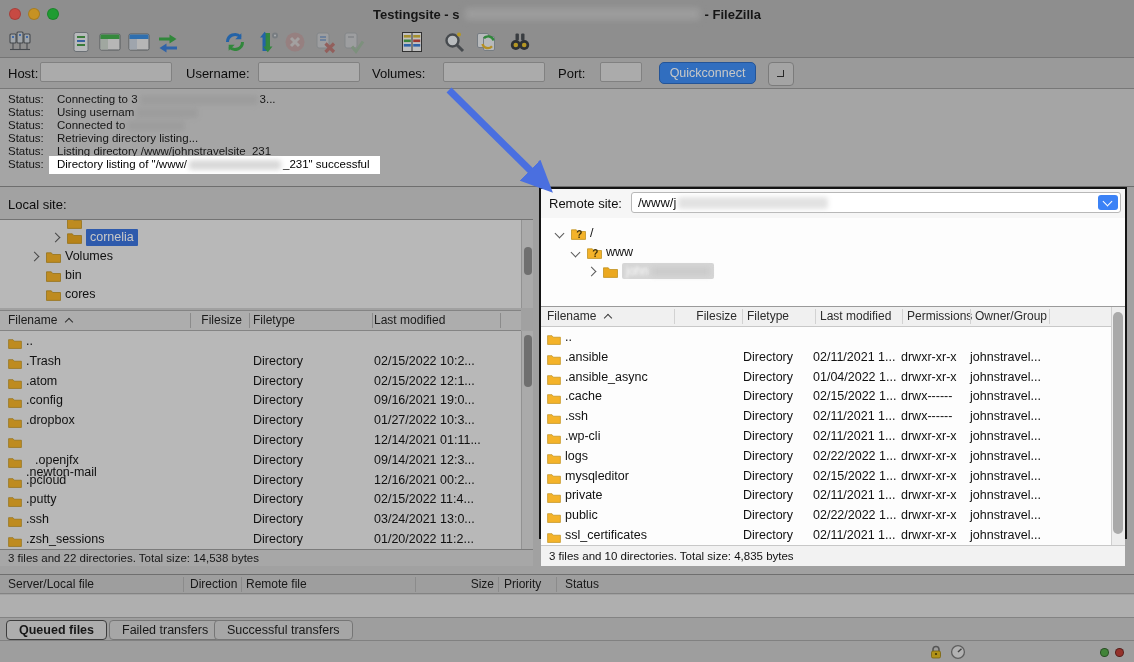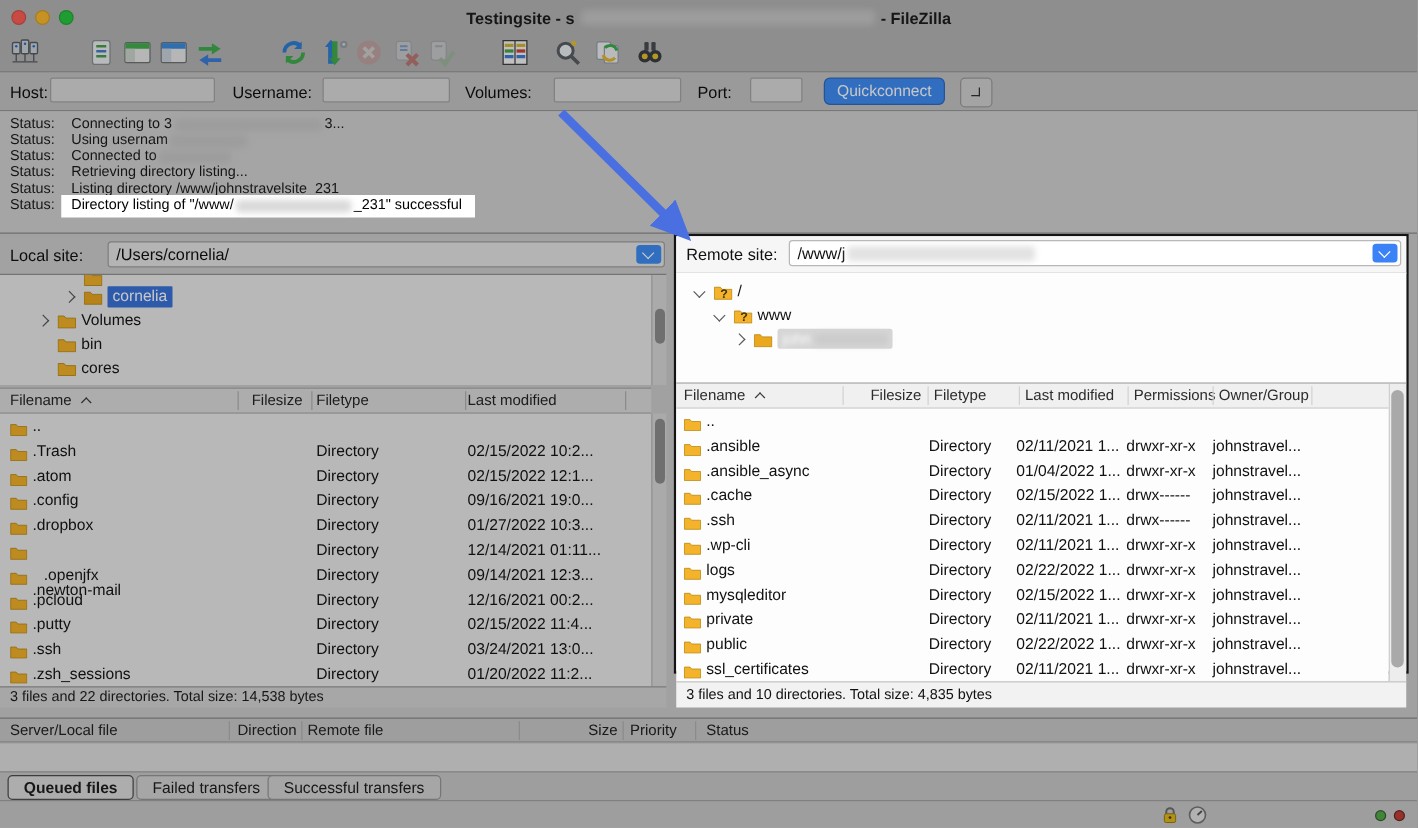--- a/index.html
+++ b/index.html
@@ -287,26 +287,20 @@
         <span class="st-msg"><span>Listing directory /www/johnstravelsite_231</span></span>
       </div>
       <div class="st-line" style="top: 69px;">
         <span class="st-label">Status:</span>
         <span class="st-msg hl"><span>Directory listing of "/www/</span><span class="blurblock" style="width: 92px;"></span><span>_231" successful</span></span>
       </div>
     </div>
 
   <div class="sitebar-local">
     <span class="lbl">Local site:</span>
-    <span class="combo-local">
-      <span class="ctext">/Users/cornelia/</span>
-      <span class="dropbtn">
-          <span class="chev" style="border-color:#fff"></span>
-        </span>
-    </span>
   </div>
   <div class="tree-local" id="local-tree">
       <div class="trow" style="top: -7px;">
         <span class="tfold" style="left: 67px;"><svg width="15" height="12" viewBox="0 0 15 12">
     <path d="M.5 1.8 h4.8 l1.4 1.7 h7.8 V11.4 H.5 z" fill="var(--folder_yellow)" stroke="#b98a12" stroke-width=".7"></path>
 
   </svg></span>
       </div>
       <div class="trow" style="top: 8px;">
         <span class="chev right" style="left: 52px;"></span>

